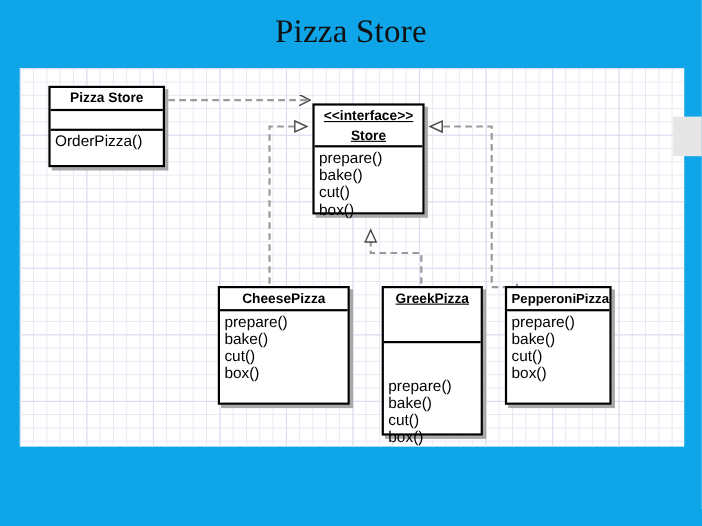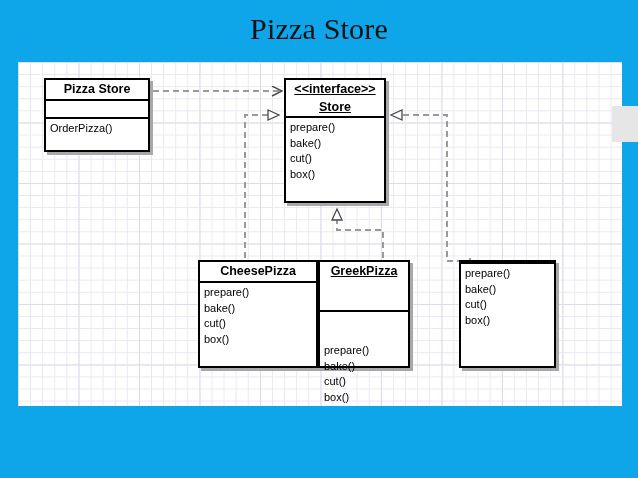--- a/index.html
+++ b/index.html
@@ -107,31 +107,31 @@
   }
   .uml-attrs {
     min-height: 14px;
     padding: 1px 4px;
   }
   .uml-ops {
     flex: 1 1 auto;
     padding: 2px 4px 4px 4px;
   }
   .uml-op {
-    font-size: 11px;
+    font-size: 14px;
     color: #000000;
     line-height: 15.5px;
     white-space: nowrap;
   }
 
   
   #class-pizzastore { left: 44px;  top: 78px;  width: 106px; height: 74px; }
-  #class-pizza      { left: 284px; top: 78px;  width: 102px; height: 125px; }
+  #class-pizza      { left: 284px; top: 94px;  width: 102px; height: 101px; }
   #class-cheese     { left: 198px; top: 260px; width: 120px;  height: 108px; }
-  #class-greek      { left: 318px; top: 260px; width: 92px;  height: 108px; gap: 29px; }
+  #class-greek      { left: 347px; top: 260px; width: 92px;  height: 136px; gap: 29px; }
   #class-pepperoni  { left: 459px; top: 260px; width: 97px;  height: 108px; }
 
   #class-pizza .uml-name { line-height: 15px; padding-top: 2px; padding-bottom: 1px; }
   #class-pepperoni .uml-name { font-size: 12px; }
 </style>
 </head>
 <body>
 
 <div id="slide">
 
@@ -202,20 +202,21 @@
     <div class="uml-divider"></div>
     <div class="uml-ops">
       <div class="uml-op">prepare()</div>
       <div class="uml-op">bake()</div>
       <div class="uml-op">cut()</div>
       <div class="uml-op">box()</div>
     </div>
   </div>
 
   <div class="uml-class" id="class-pepperoni">
+    <div class="uml-name">PepperoniPizza</div>
     <div class="uml-divider"></div>
     <div class="uml-ops">
       <div class="uml-op">prepare()</div>
       <div class="uml-op">bake()</div>
       <div class="uml-op">cut()</div>
       <div class="uml-op">box()</div>
     </div>
   </div>
 
 </div>

